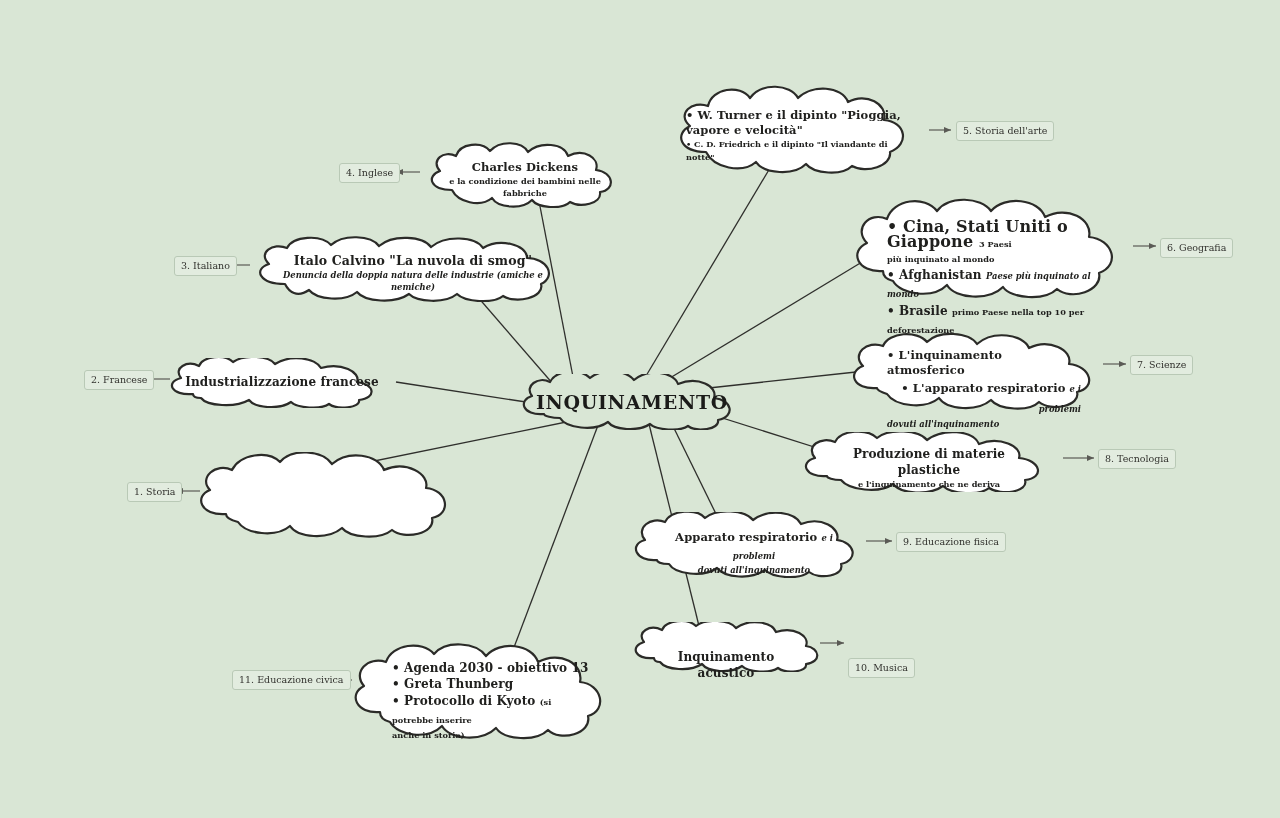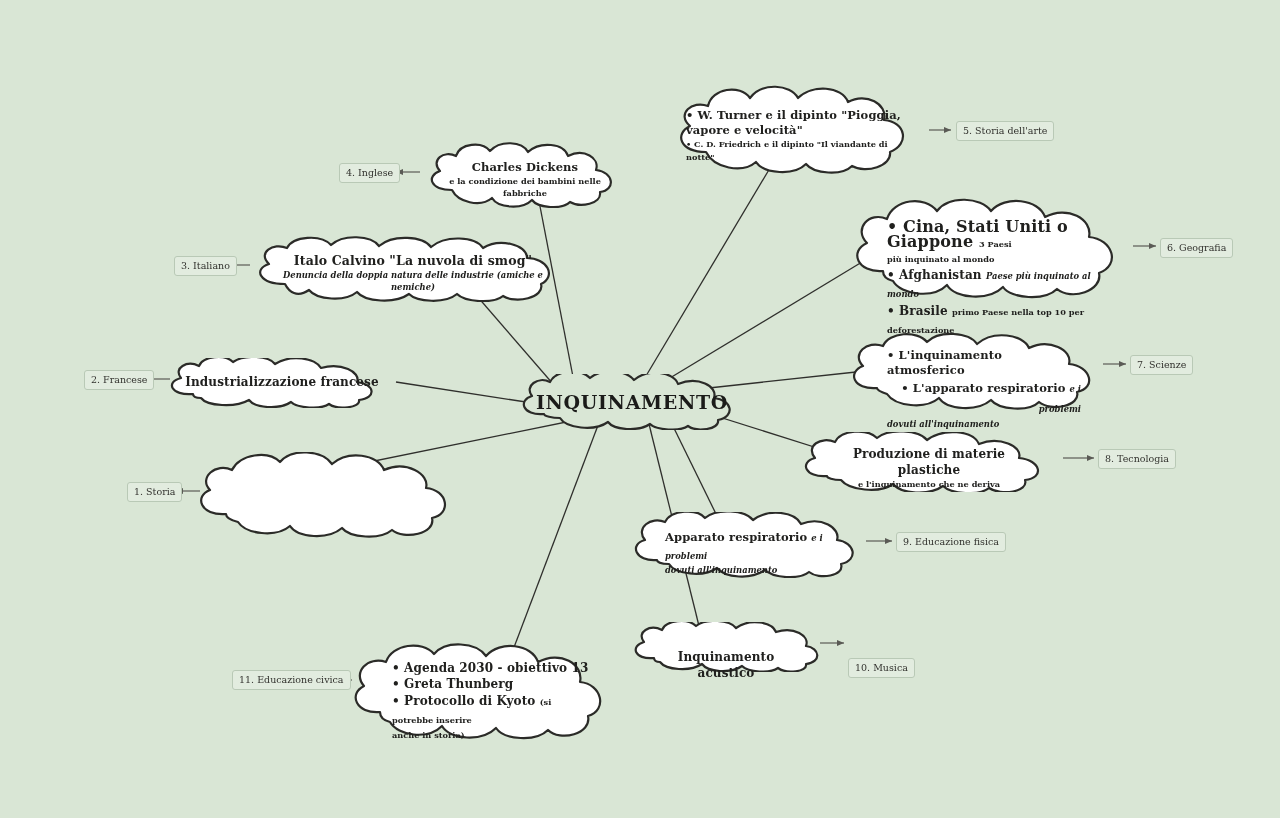--- a/index.html
+++ b/index.html
@@ -221,21 +221,21 @@
     <path d="M1094,458 L1087,455 L1087,461 Z" fill="#5a5a55"></path>
   </svg>
 
   <div class="node" style="left:627px; top:512px; width:240px; height:66px;">
     <svg class="cloud-svg" viewBox="0 0 240 66" preserveAspectRatio="none">
       <path d="M30,48 C8,50 2,32 18,28 C8,16 24,4 38,10 C44,-2 70,-4 78,6
                C90,-4 118,-2 126,8 C142,-4 168,0 174,12 C194,4 214,16 210,28
                C228,30 232,48 214,52 C218,64 192,68 182,60 C172,68 146,66 138,58
                C124,68 98,66 90,56 C76,66 48,62 42,52 C34,52 30,50 30,48 Z" fill="#ffffff" stroke="#2b2b28" stroke-width="2.2" stroke-linejoin="round"></path>
     </svg>
-    <div class="node-text left" style="top:16px; padding:0 24px 0 38px;">
+    <div class="node-text left" style="top:16px; padding:0 24px 0 38px;text-align:center;">
       <span class="li" style="line-height:15px;"><span class="t-main" style="font-size:11.5px;">Apparato respiratorio </span><span class="t-sub" style="font-size:8.4px;">e i problemi</span></span>
       <span class="li t-sub" style="font-size:8.4px; line-height:13px;">dovuti all'inquinamento</span>
     </div>
   </div>
   <div class="tag" style="left:896px; top:532px;">9. Educazione fisica</div>
   <svg class="edge-layer" viewBox="0 0 1280 818">
     <line x1="866" y1="541" x2="892" y2="541" stroke="#5a5a55" stroke-width="1.2"></line>
     <path d="M892,541 L885,538 L885,544 Z" fill="#5a5a55"></path>
   </svg>
 

